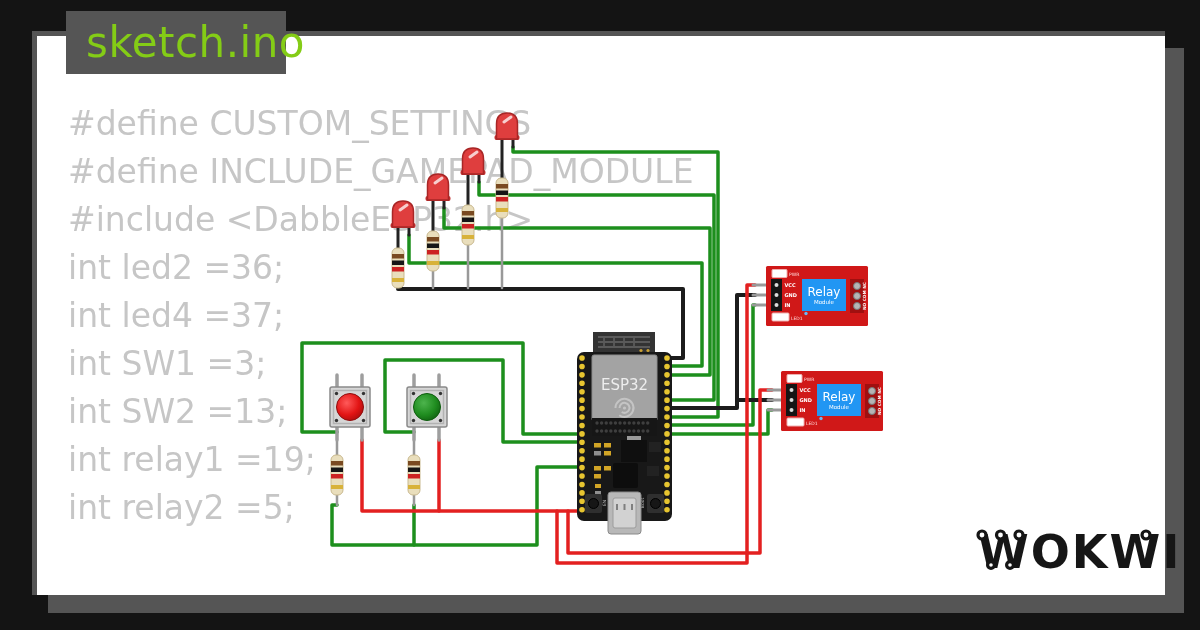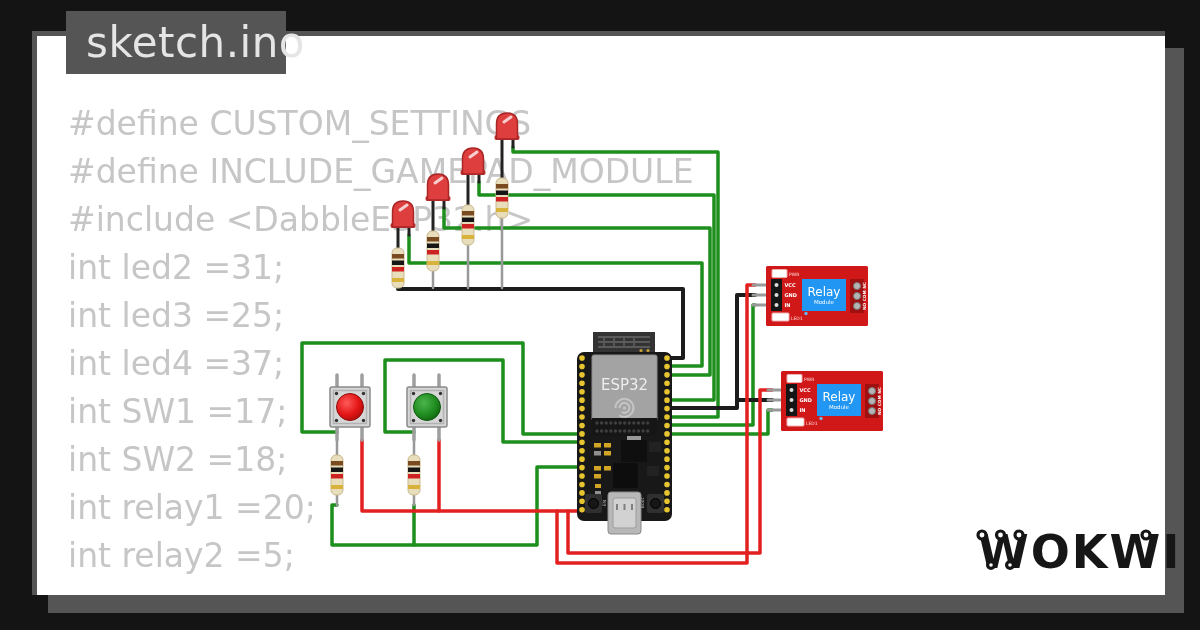--- a/index.html
+++ b/index.html
@@ -6,40 +6,39 @@
   .stage{position:relative;width:1200px;height:630px;background:#141414;overflow:hidden;
          font-family:"DejaVu Sans","Liberation Sans",sans-serif;}
   .shadow{position:absolute;left:48px;top:48px;width:1136px;height:565px;background:#555555;z-index:1;}
   .card{position:absolute;left:32px;top:31px;width:1133px;height:564px;background:#ffffff;
         border-left:5px solid #555555;border-top:5px solid #555555;box-sizing:border-box;
         overflow:hidden;z-index:2;}
   .code-block{position:absolute;left:31px;top:64px;z-index:2;}
   .code-line{height:48px;line-height:48px;font-size:33px;color:#c6c6c6;white-space:pre;}
   .file-tab{position:absolute;left:66px;top:11px;width:220px;height:63px;background:#555555;
             display:flex;align-items:center;z-index:4;}
-  .file-tab span{color:#e5e5e5;font-size:42px;padding-left:20px;letter-spacing:0.5px;}
+  .file-tab span{color:#84cc16;font-size:42px;padding-left:20px;letter-spacing:0.5px;}
   svg.circuit{position:absolute;left:0;top:0;z-index:3;pointer-events:none;}
   svg text{font-family:"DejaVu Sans","Liberation Sans",sans-serif;}
 </style>
 </head>
 <body>
 
 <div class="stage">
   <div class="shadow"></div>
   <div class="card">
     <div class="code-block">
         <div class="code-line">#define CUSTOM_SETTINGS</div>
         <div class="code-line">#define INCLUDE_GAMEPAD_MODULE</div>
         <div class="code-line">#include &lt;DabbleESP32.h&gt;</div>
-        <div class="code-line">int led2 =31;</div>
-        <div class="code-line">int led3 =25;</div>
+        <div class="code-line">int led2 =36;</div>
         <div class="code-line">int led4 =37;</div>
-        <div class="code-line">int SW1 =17;</div>
-        <div class="code-line">int SW2 =18;</div>
-        <div class="code-line">int relay1 =20;</div>
+        <div class="code-line">int SW1 =3;</div>
+        <div class="code-line">int SW2 =13;</div>
+        <div class="code-line">int relay1 =19;</div>
         <div class="code-line">int relay2 =5;</div>
       </div>
   </div>
 
   <svg class="circuit" width="1200" height="630" viewBox="0 0 1200 630">
     <defs>
       <radialGradient id="capRed" cx="38%" cy="35%" r="75%">
         <stop offset="0%" stop-color="#ff5a5a"></stop>
           <stop offset="60%" stop-color="#e21414"></stop>
           <stop offset="100%" stop-color="#a50d0d"></stop>

